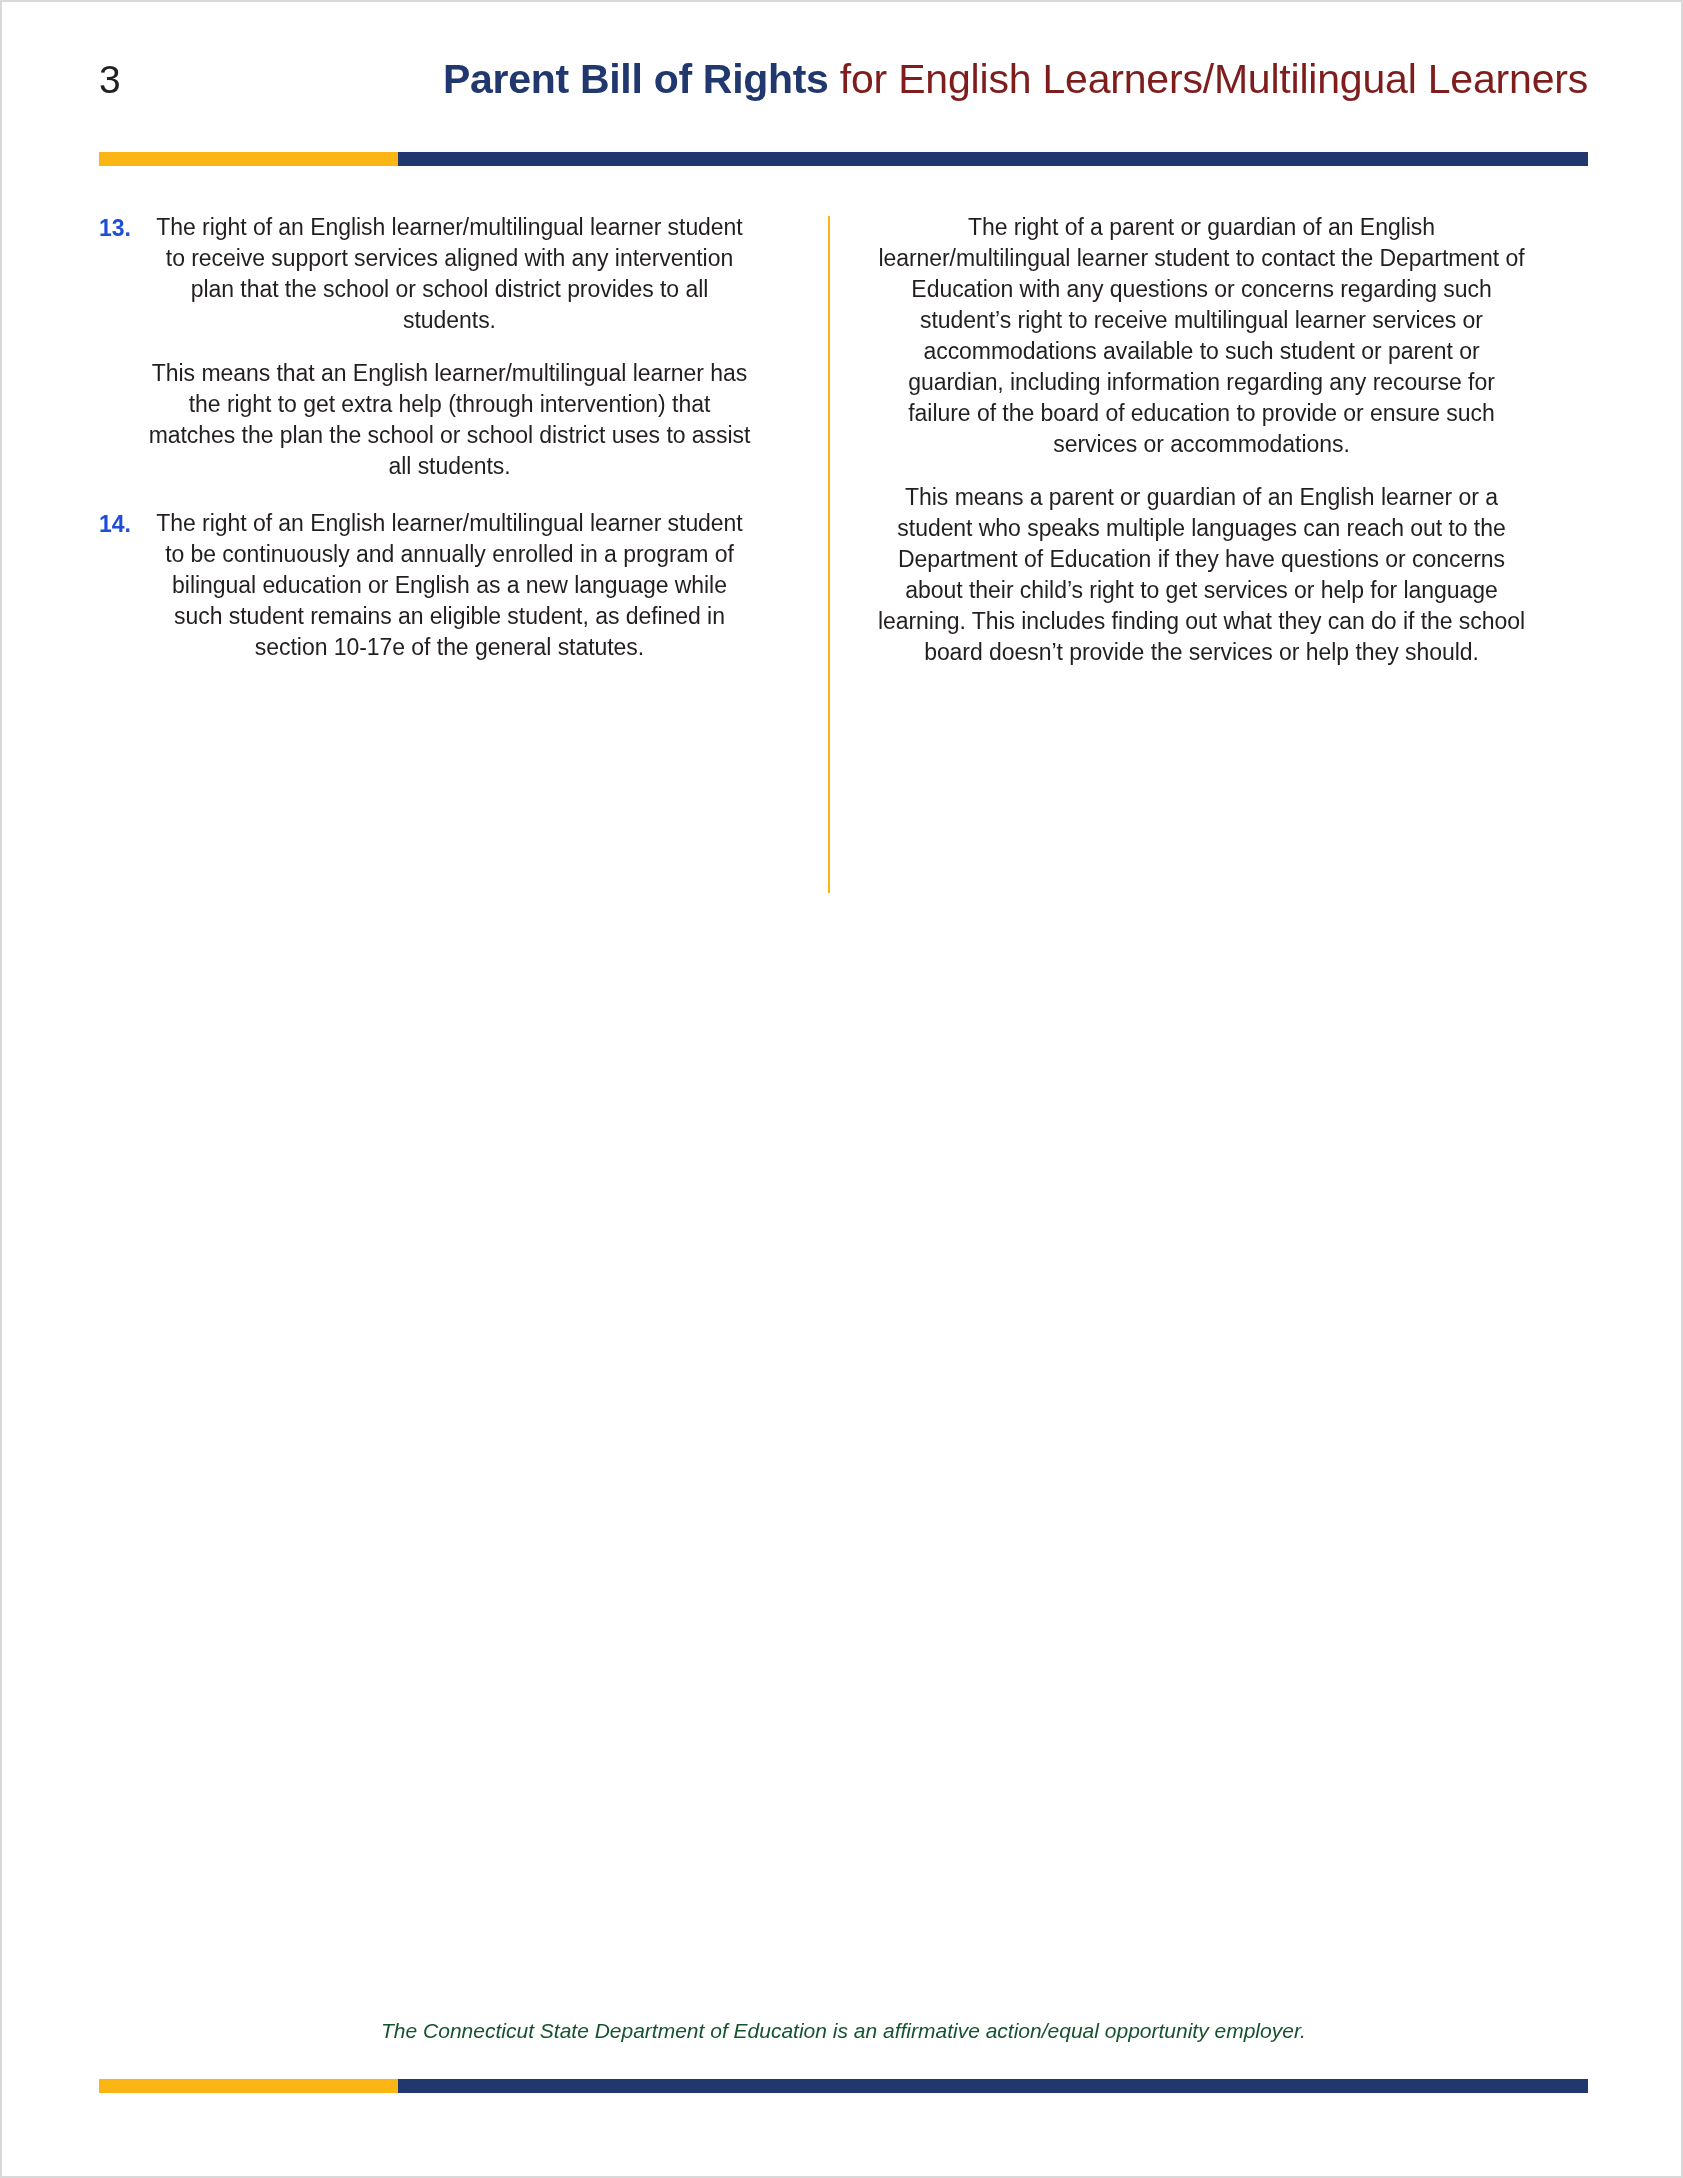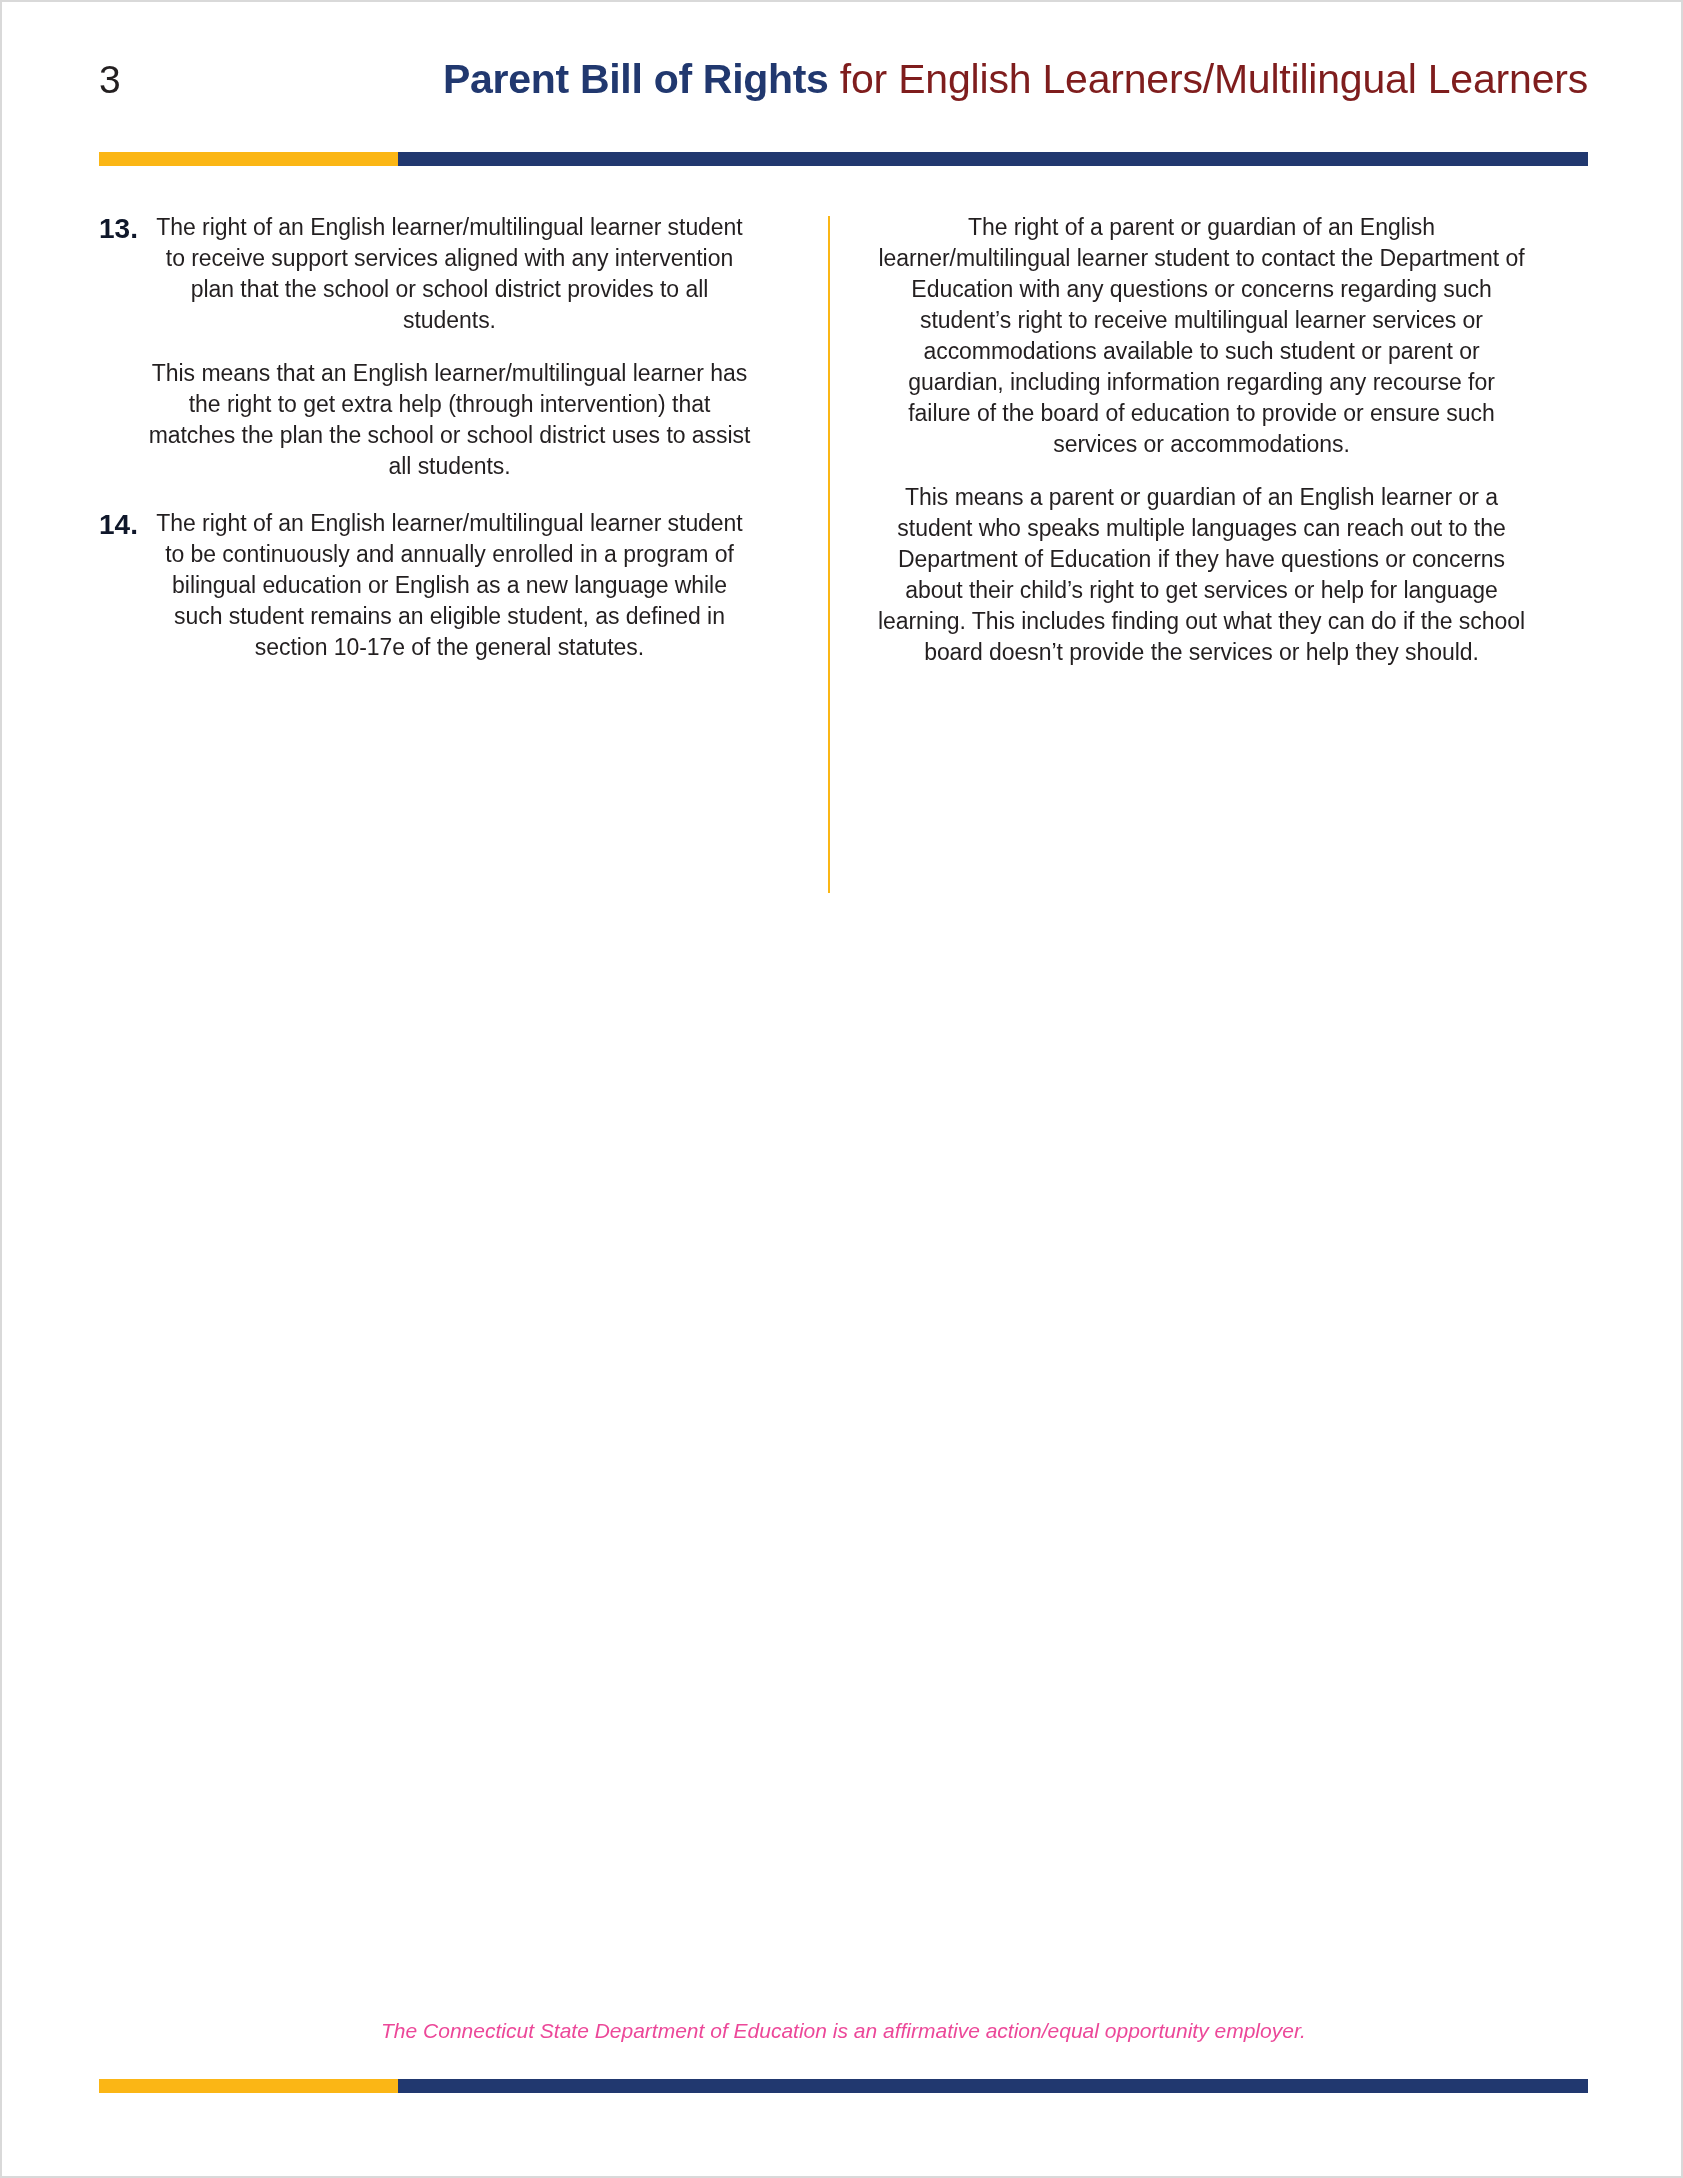--- a/index.html
+++ b/index.html
@@ -105,23 +105,23 @@
   .col-right { padding-left: 0; }
 
   
   .item {
     display: flex;
     margin-bottom: 4px;
   }
   .item-num {
     flex: 0 0 48px;
     width: 48px;
-    font-size: 28px;
+    font-size: 23px;
     font-weight: 700;
-    color: #0f172a;
+    color: #1d4ed8;
     line-height: 31px;
     padding-top: 1px;
     text-align: left;
   }
   .item-body {
     flex: 1 1 auto;
   }
   .para {
     font-size: 23px;
     line-height: 31px;
@@ -137,21 +137,21 @@
 
   
   .footer-note {
     position: absolute;
     left: 97px;
     top: 2016px;
     width: 1489px;
     text-align: center;
     font-size: 21px;
     font-style: italic;
-    color: #ec4899;
+    color: #14532d;
     line-height: 1.2;
   }
 </style>
 </head>
 <body>
 
 <div class="page">
 
   <div class="header">
     <div class="page-number">3</div>

